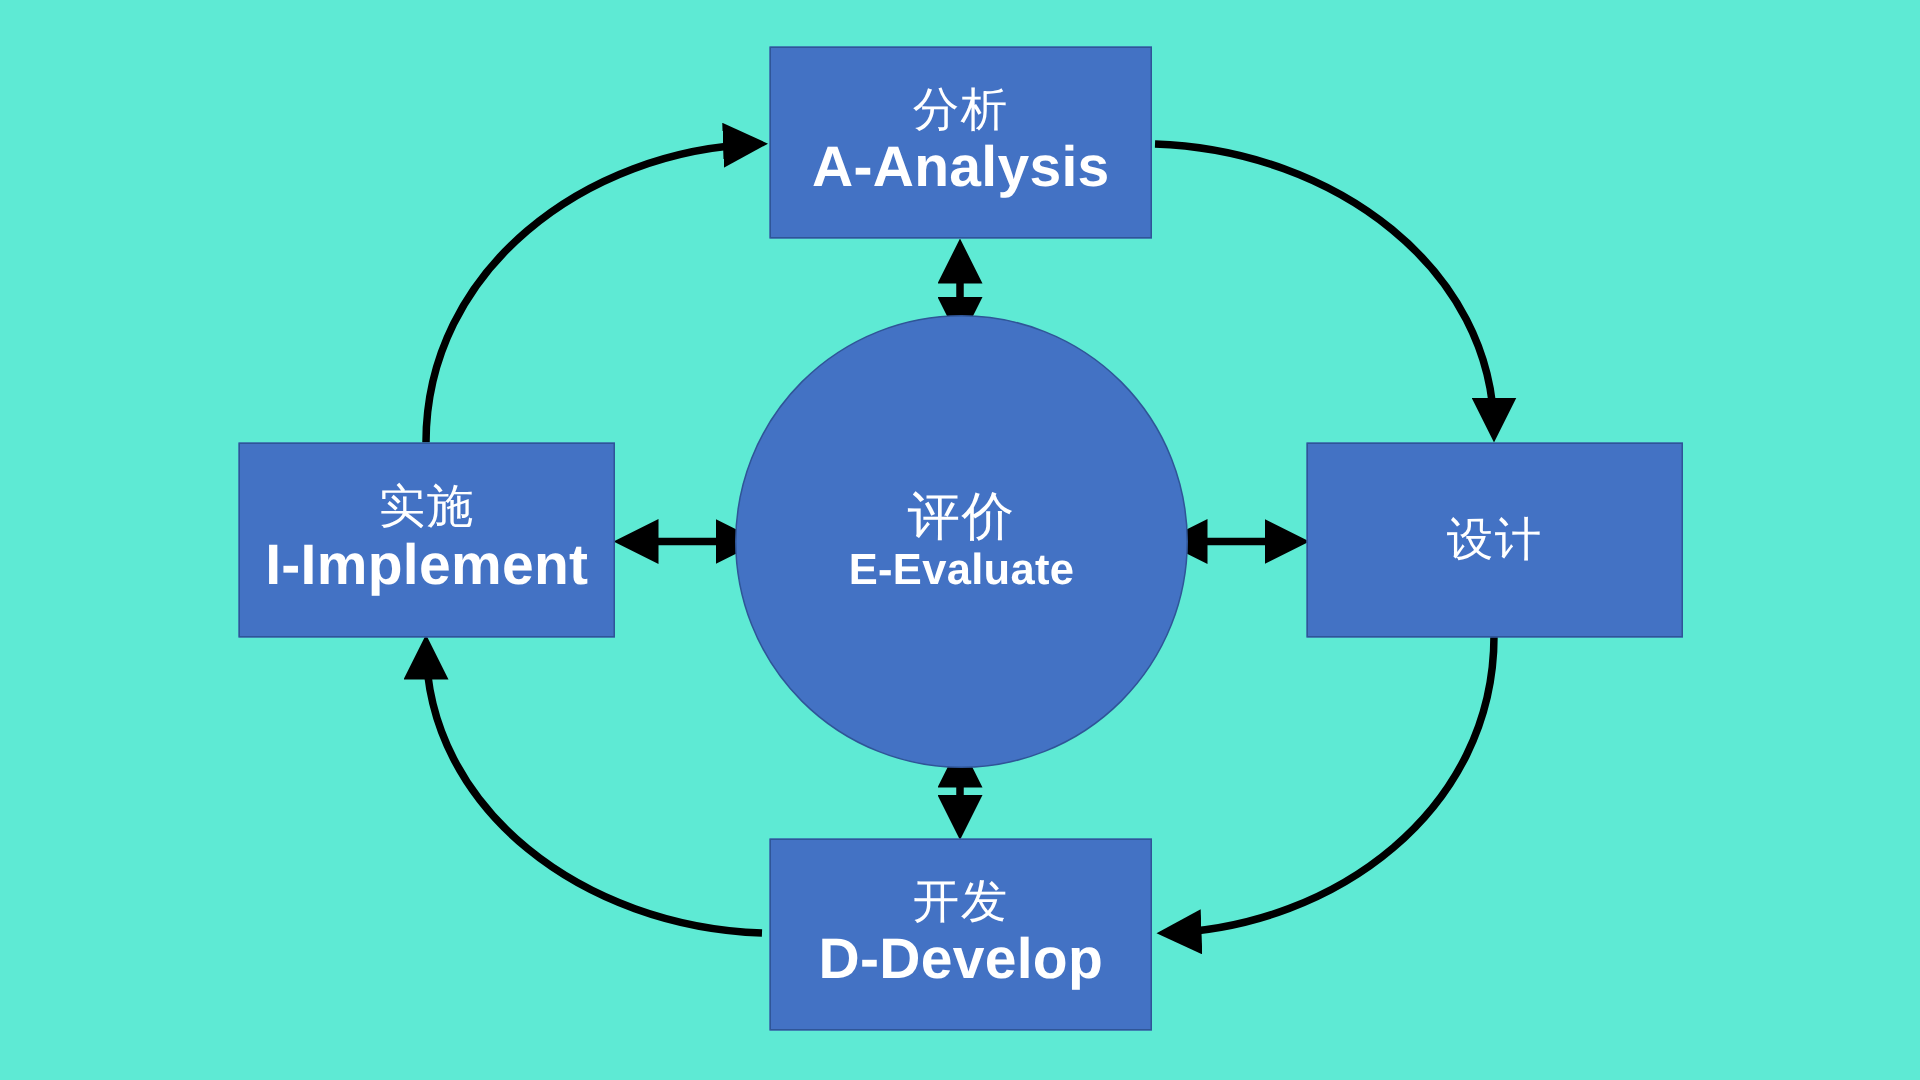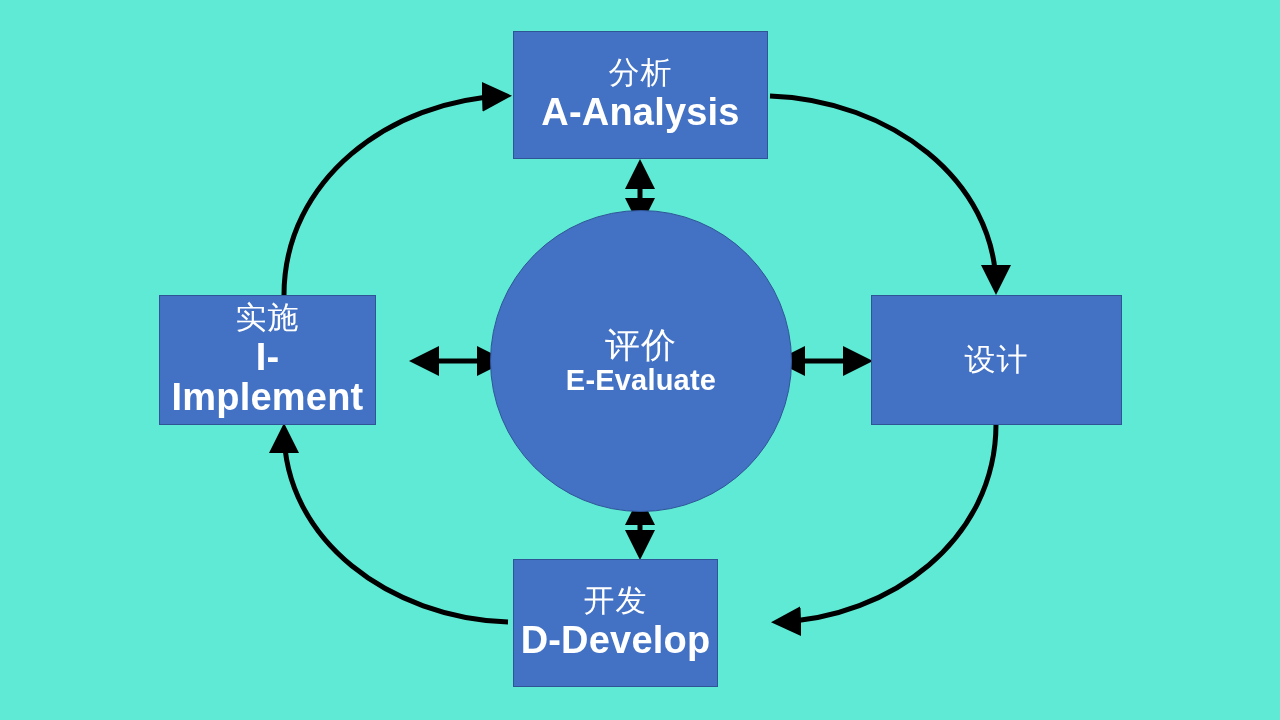--- a/index.html
+++ b/index.html
@@ -51,22 +51,22 @@
     font-size: 38px;
     font-weight: 700;
     letter-spacing: 0.2px;
     display: block;
     margin-top: 2px;
   }
 
   
   #node-analysis  { left: 513px; top: 31px;  width: 255px; height: 128px; }
   #node-design    { left: 871px; top: 295px; width: 251px; height: 130px; }
-  #node-develop   { left: 513px; top: 559px; width: 205px; height: 128px; }
-  #node-implement { left: 159px; top: 295px; width: 217px; height: 130px; align-items: center; }
+  #node-develop   { left: 513px; top: 559px; width: 255px; height: 128px; }
+  #node-implement { left: 159px; top: 295px; width: 251px; height: 130px; align-items: center; }
 
   
   #node-evaluate {
     left: 490px;
     top: 210px;
     width: 302px;
     height: 302px;
     border-radius: 50%;
     border: 1px solid #2f5597;
   }

